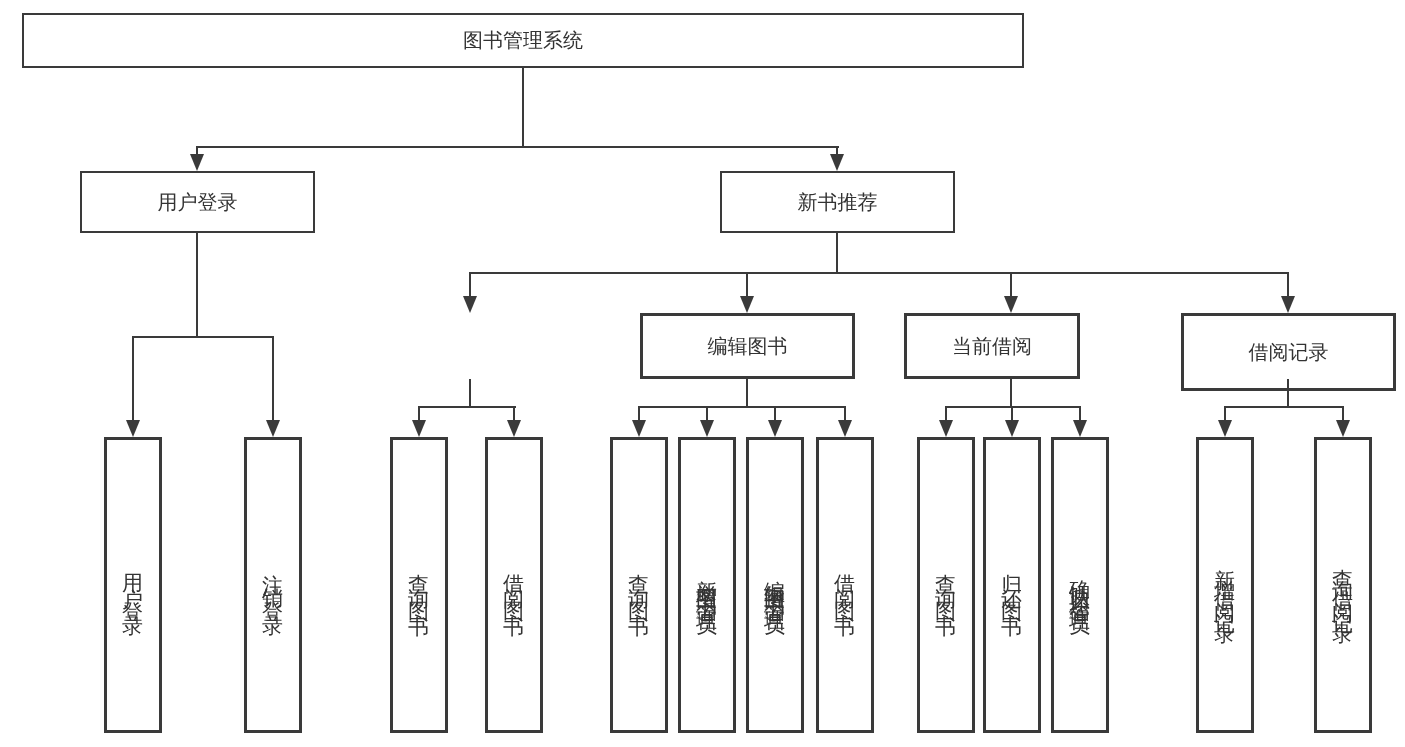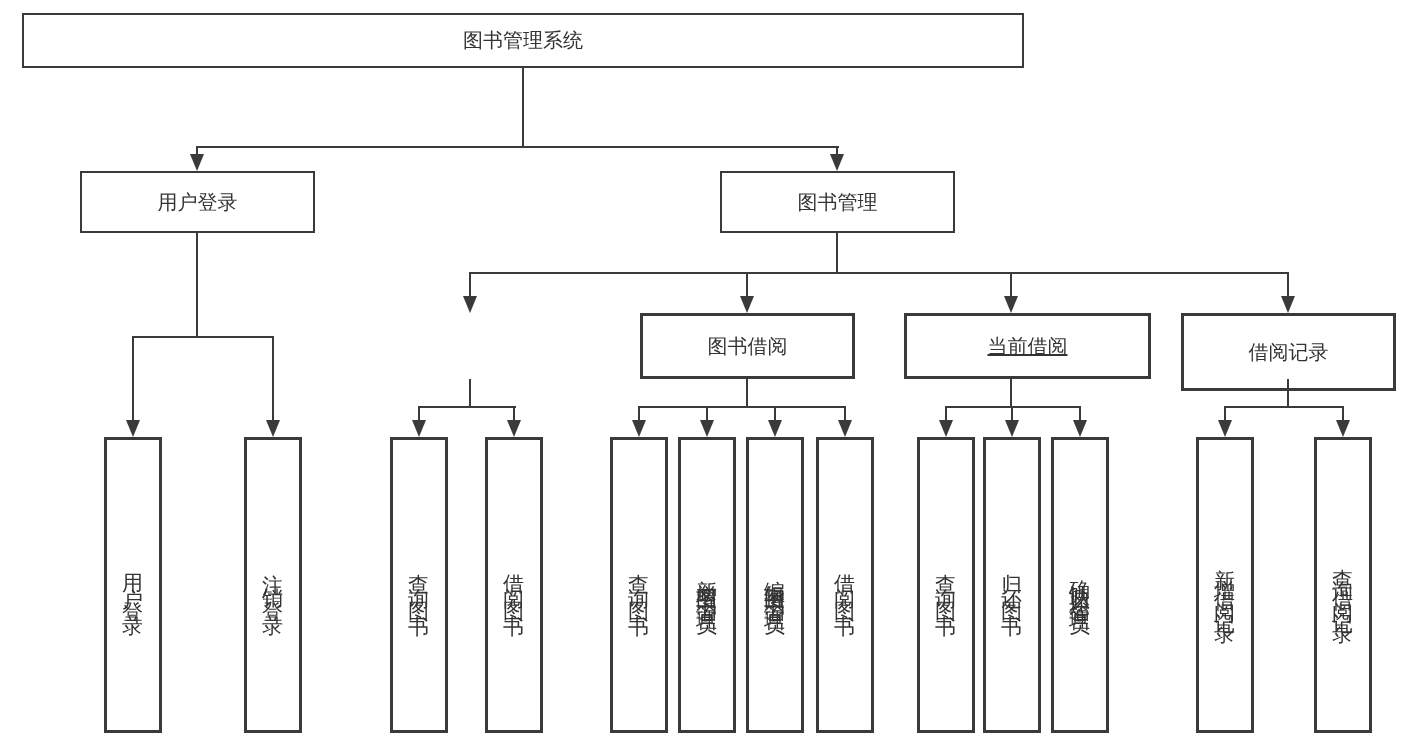--- a/index.html
+++ b/index.html
@@ -39,27 +39,27 @@
 <div class="canvas">
 
   <div class="box" style="left:22px;top:13px;width:1002px;height:55px;">
     <span>图书管理系统</span>
   </div>
 
   <div class="box" style="left:80px;top:171px;width:235px;height:62px;">
     <span>用户登录</span>
   </div>
   <div class="box" style="left:720px;top:171px;width:235px;height:62px;">
-    <span>图书管理</span>
+    <span>新书推荐</span>
   </div>
 
   <div class="box lv3" style="left:640px;top:313px;width:215px;height:66px;">
-    <span>图书借阅</span>
+    <span>编辑图书</span>
   </div>
-  <div class="box lv3" style="left:904px;top:313px;width:247px;height:66px;text-decoration:underline;">
+  <div class="box lv3" style="left:904px;top:313px;width:176px;height:66px;">
     <span>当前借阅</span>
   </div>
   <div class="box lv3" style="left:1181px;top:313px;width:215px;height:78px;">
     <span>借阅记录</span>
   </div>
 
   <div class="box leaf" style="left:104px;top:437px;width:58px;height:296px;">
     <span class="vtext vshort">用户登录</span>
   </div>
   <div class="box leaf" style="left:244px;top:437px;width:58px;height:296px;">

